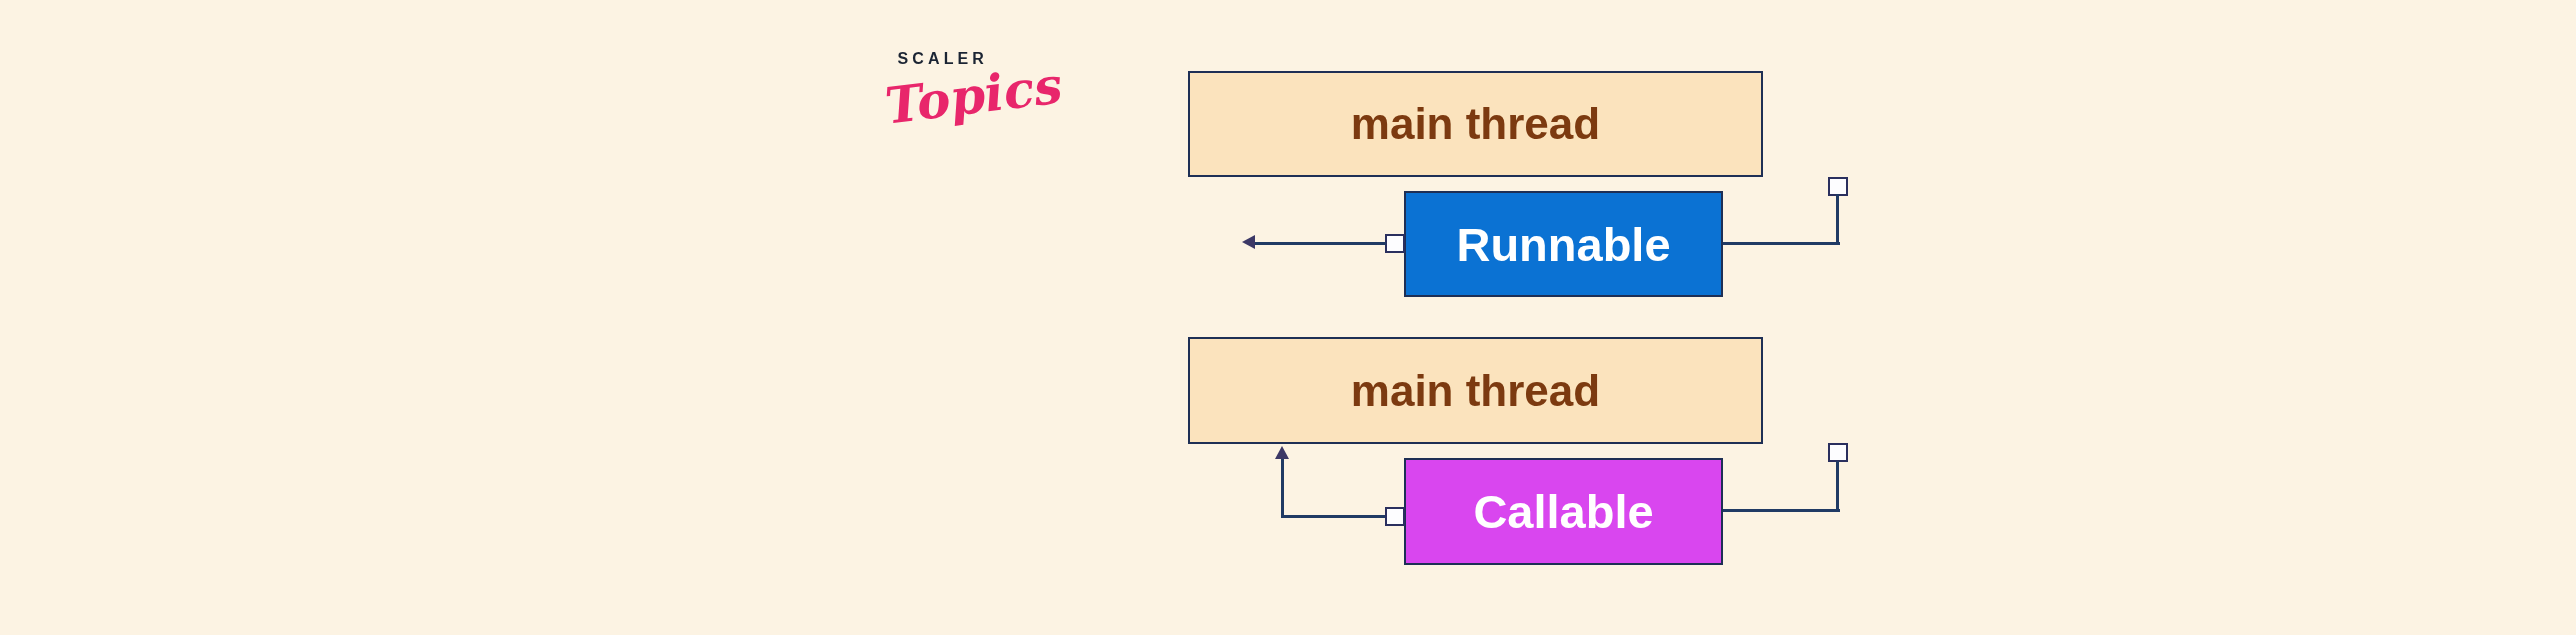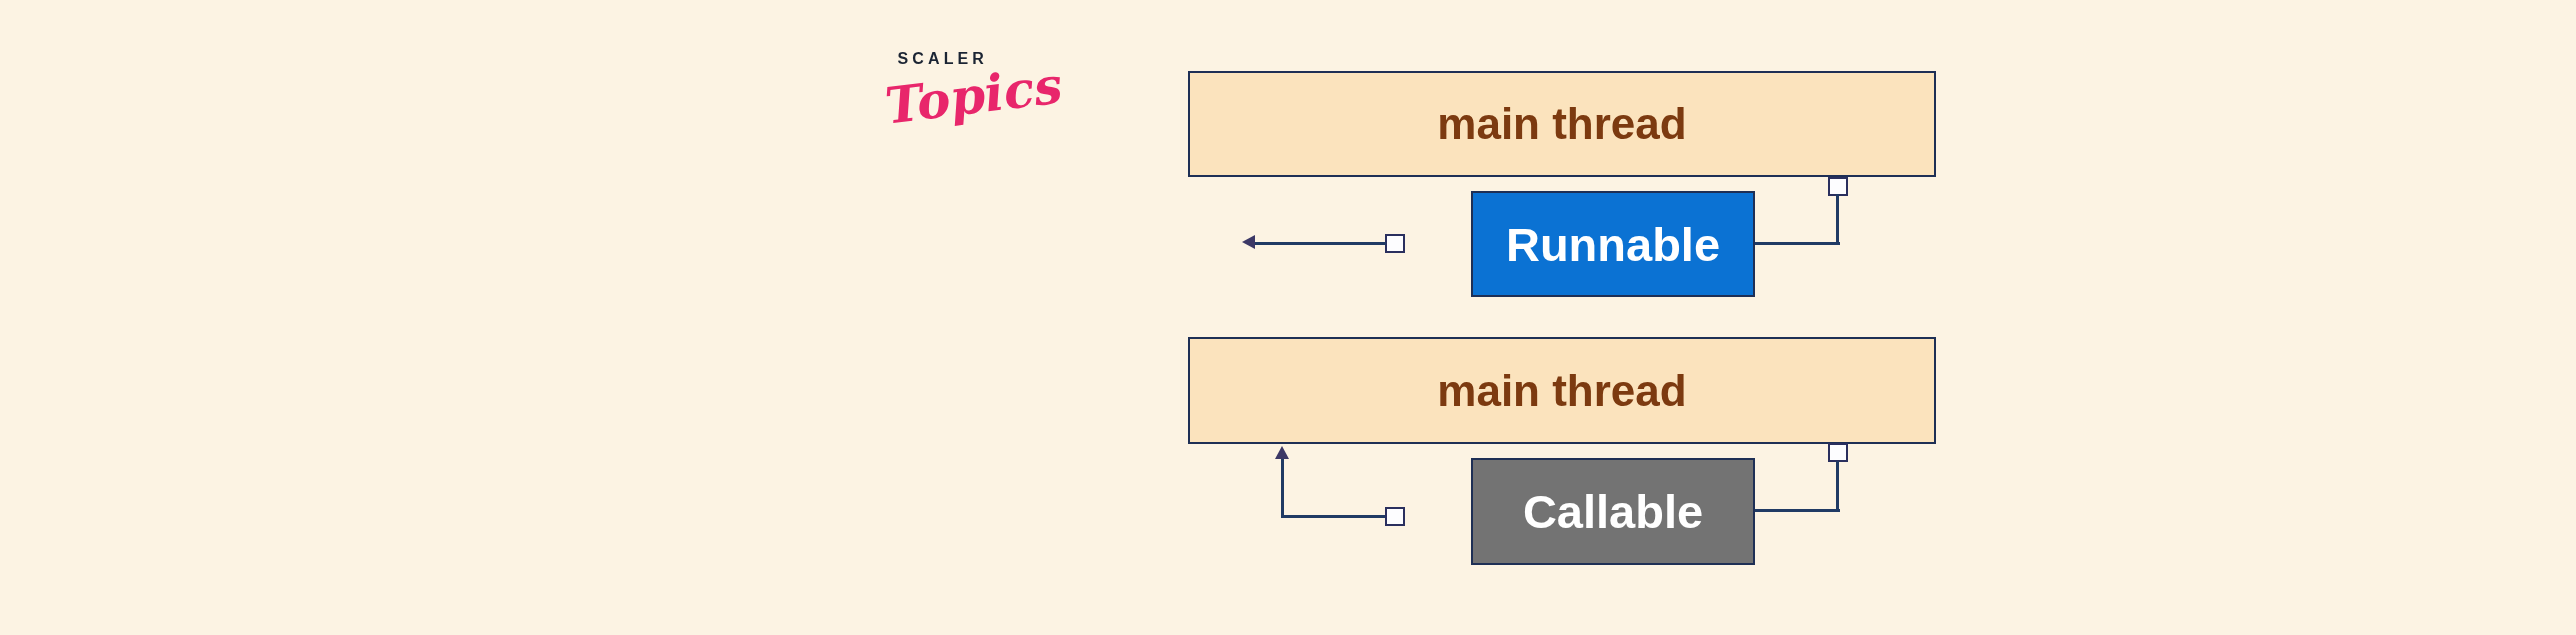--- a/index.html
+++ b/index.html
@@ -23,39 +23,39 @@
     position:absolute;left:9.3px;top:19.6px;
     font-family:"DejaVu Serif", serif;
     font-style:italic;font-weight:bold;
     font-size:50px;
     color:#e8266b;
     transform:rotate(-7deg);
   }
 
   
   .mt-box{
-    position:absolute;left:1188px;width:748px;
+    position:absolute;left:1188px;width:575px;
     background:#fbe3bd;border:2.6px solid #1e2f55;
     box-sizing:border-box;
     display:flex;align-items:center;justify-content:center;
   }
   .mt-label{
     font-size:44px;font-weight:bold;color:#7c3a10;
     line-height:1;
   }
   .task-box{
-    position:absolute;left:1471px;width:284px;
+    position:absolute;left:1404px;width:319px;
     border:2.6px solid #1e2f55;box-sizing:border-box;
     display:flex;align-items:center;justify-content:center;
   }
   .task-label{
     font-size:47px;font-weight:bold;color:#ffffff;line-height:1;
   }
   .task-blue{background:#0b72d3;}
-  .task-red{background:#737373;}
+  .task-red{background:#d946ef;}
 
   .port{
     position:absolute;
     background:#fdfdff;border:2.6px solid #2a2f5e;
     box-sizing:border-box;
   }
   .cline{position:absolute;background:#203a64;}
   .arrow-left{
     position:absolute;width:0;height:0;
     border-top:7.7px solid transparent;

